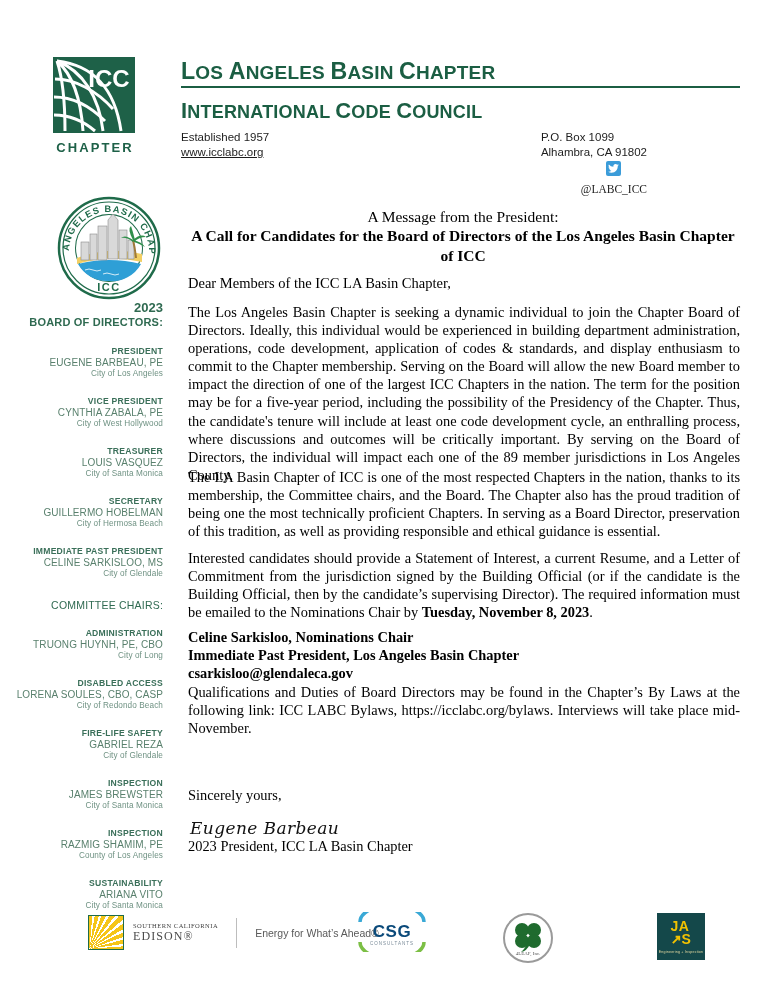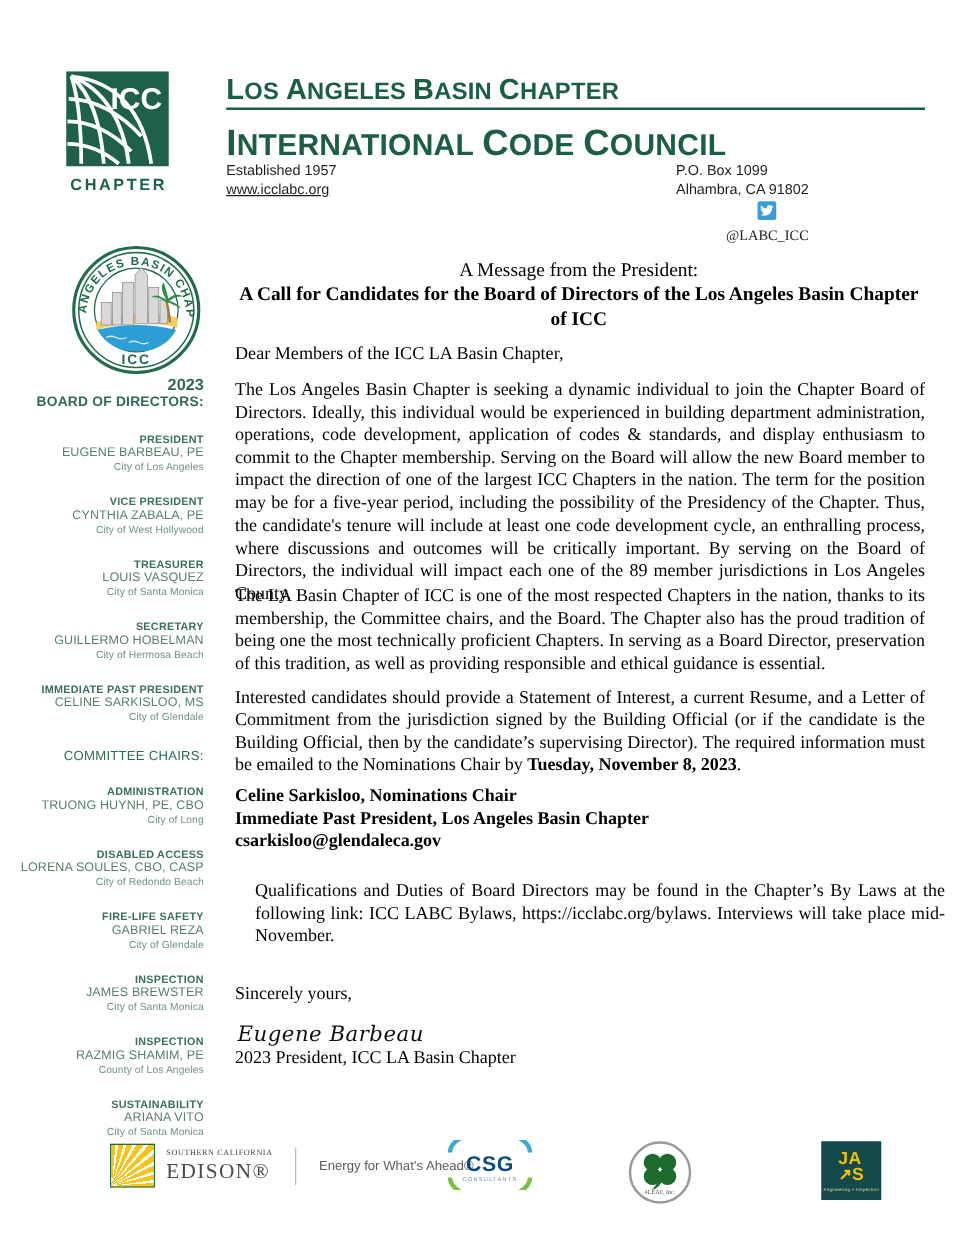--- a/index.html
+++ b/index.html
@@ -65,21 +65,21 @@
     width: 559px;
     height: 2px;
     background: #1b5e43;
   }
   .hdr-title2 {
     position: absolute;
     left: 181px;
     top: 98px;
     font-family: "Liberation Sans", sans-serif;
     font-weight: bold;
-    font-size: 24px;
+    font-size: 18px;
     color: #1b5e43;
     letter-spacing: 0.2px;
   }
   .smallcaps-first { font-size: 1.22em; }
 
   .hdr-left-info {
     position: absolute;
     left: 181px;
     top: 130px;
     font-family: "Liberation Sans", sans-serif;
@@ -222,21 +222,21 @@
   .p2 { top: 468px; }
   .p3 { top: 549px; }
   .contact {
     position: absolute;
     left: 188px;
     top: 628px;
     font-size: 14.4px;
     line-height: 18.2px;
     font-weight: bold;
   }
-  .p4 { top: 704px; margin-left: 16px; }
+  .p4 { top: 683px; }
   .p5 { top: 757px; }
   .sincerely {
     position: absolute;
     left: 188px;
     top: 787px;
     font-size: 14.4px;
   }
   .signature {
     position: absolute;
     left: 190px;
@@ -280,21 +280,21 @@
   .edison-text .sc {
     font-family: "Liberation Serif", serif;
     font-size: 6.5px;
     letter-spacing: 0.5px;
     color: #444;
     display: block;
     margin-bottom: 1px;
   }
   .edison-text .main {
     font-family: "Liberation Serif", serif;
-    font-size: 17px;
+    font-size: 12px;
     letter-spacing: 1.1px;
     color: #4b4b4b;
     display: block;
   }
   .edison .divider {
     width: 1px; height: 30px; background: #bdbdbd; margin: 0 9px;
   }
   .edison .tag {
     font-family: "Liberation Sans", sans-serif;
     font-size: 10.5px;

